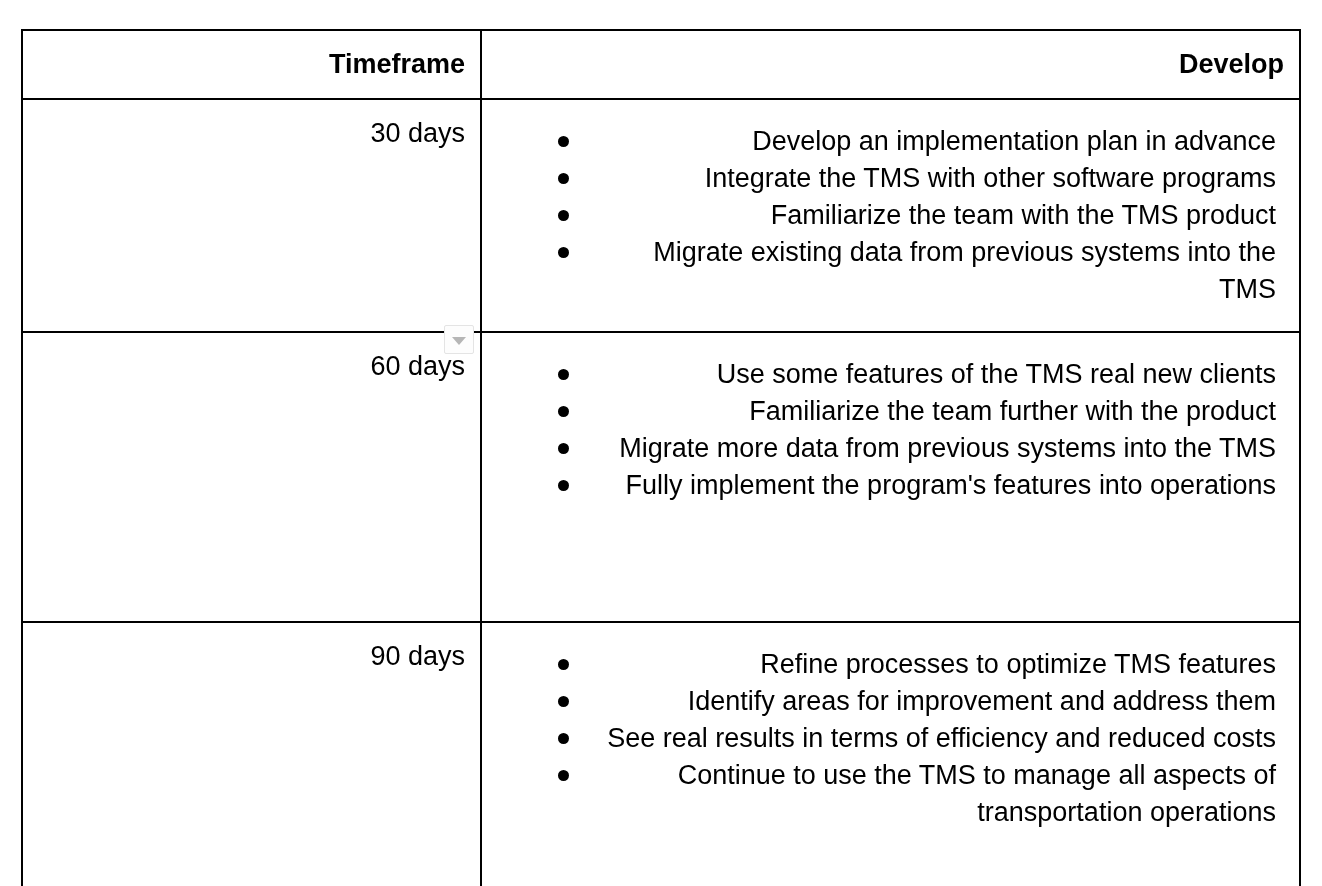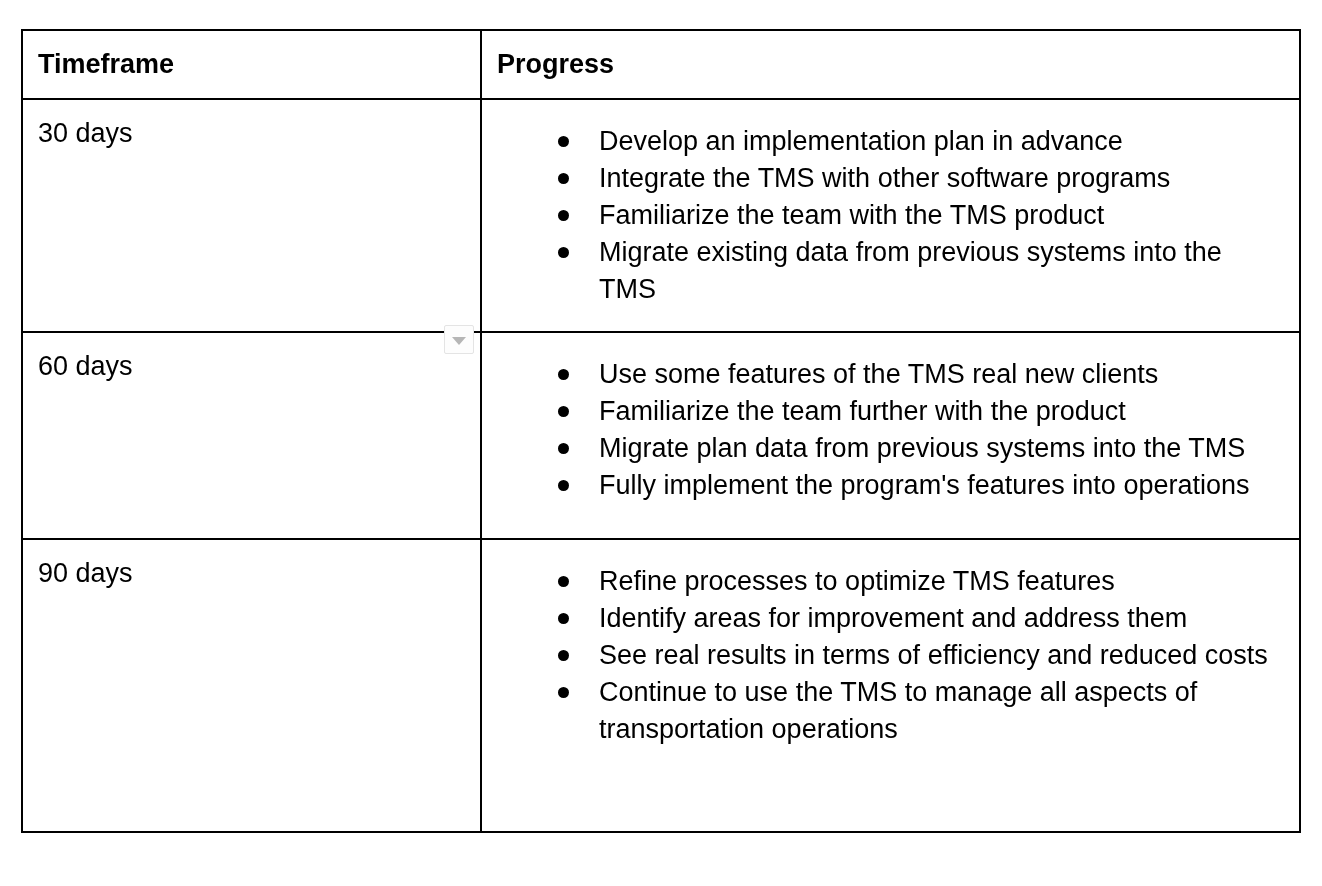--- a/index.html
+++ b/index.html
@@ -21,32 +21,32 @@
     top: 29px;
     width: 1278px;
     border-collapse: collapse;
     table-layout: fixed;
   }
   col.col-timeframe { width: 459px; }
   col.col-progress  { width: 819px; }
   .doc-table th, .doc-table td {
     border: 2px solid #000000;
     vertical-align: top;
-    text-align: left;
+    text-align: right;
     padding: 15px 15px;
     font-size: 27px;
     line-height: 37px;
     font-weight: 400;
     color: #000000;
     overflow: hidden;
   }
   .doc-table thead tr { height: 69px; }
   .doc-table th { font-weight: 700; }
   tr.row-30 { height: 178px; }
-  tr.row-60 { height: 207px; }
+  tr.row-60 { height: 290px; }
   tr.row-90 { height: 293px; }
   .progress-list {
     margin: 8px;
     padding: 0;
     list-style: none;
   }
   .progress-list li {
     position: relative;
     padding-left: 94px;
   }
@@ -87,42 +87,42 @@
 <body>
 
 <table class="doc-table">
   <colgroup>
     <col class="col-timeframe">
     <col class="col-progress">
   </colgroup>
   <thead>
     <tr>
       <th>Timeframe</th>
-      <th>Progress</th>
+      <th>Develop</th>
     </tr>
   </thead>
   <tbody>
     <tr class="row-30">
       <td>30 days</td>
       <td>
         <ul class="progress-list">
           <li><span class="bullet-dot"></span><span>Develop an implementation plan in advance</span></li>
           <li><span class="bullet-dot"></span><span>Integrate the TMS with other software programs</span></li>
           <li><span class="bullet-dot"></span><span>Familiarize the team with the TMS product</span></li>
           <li><span class="bullet-dot"></span><span>Migrate existing data from previous systems into the TMS</span></li>
         </ul>
       </td>
     </tr>
     <tr class="row-60">
       <td>60 days</td>
       <td>
         <ul class="progress-list">
           <li><span class="bullet-dot"></span><span>Use some features of the TMS real new clients</span></li>
           <li><span class="bullet-dot"></span><span>Familiarize the team further with the product</span></li>
-          <li><span class="bullet-dot"></span><span>Migrate plan data from previous systems into the TMS</span></li>
+          <li><span class="bullet-dot"></span><span>Migrate more data from previous systems into the TMS</span></li>
           <li><span class="bullet-dot"></span><span>Fully implement the program's features into operations</span></li>
         </ul>
       </td>
     </tr>
     <tr class="row-90">
       <td>90 days</td>
       <td>
         <ul class="progress-list">
           <li><span class="bullet-dot"></span><span>Refine processes to optimize TMS features</span></li>
           <li><span class="bullet-dot"></span><span>Identify areas for improvement and address them</span></li>

